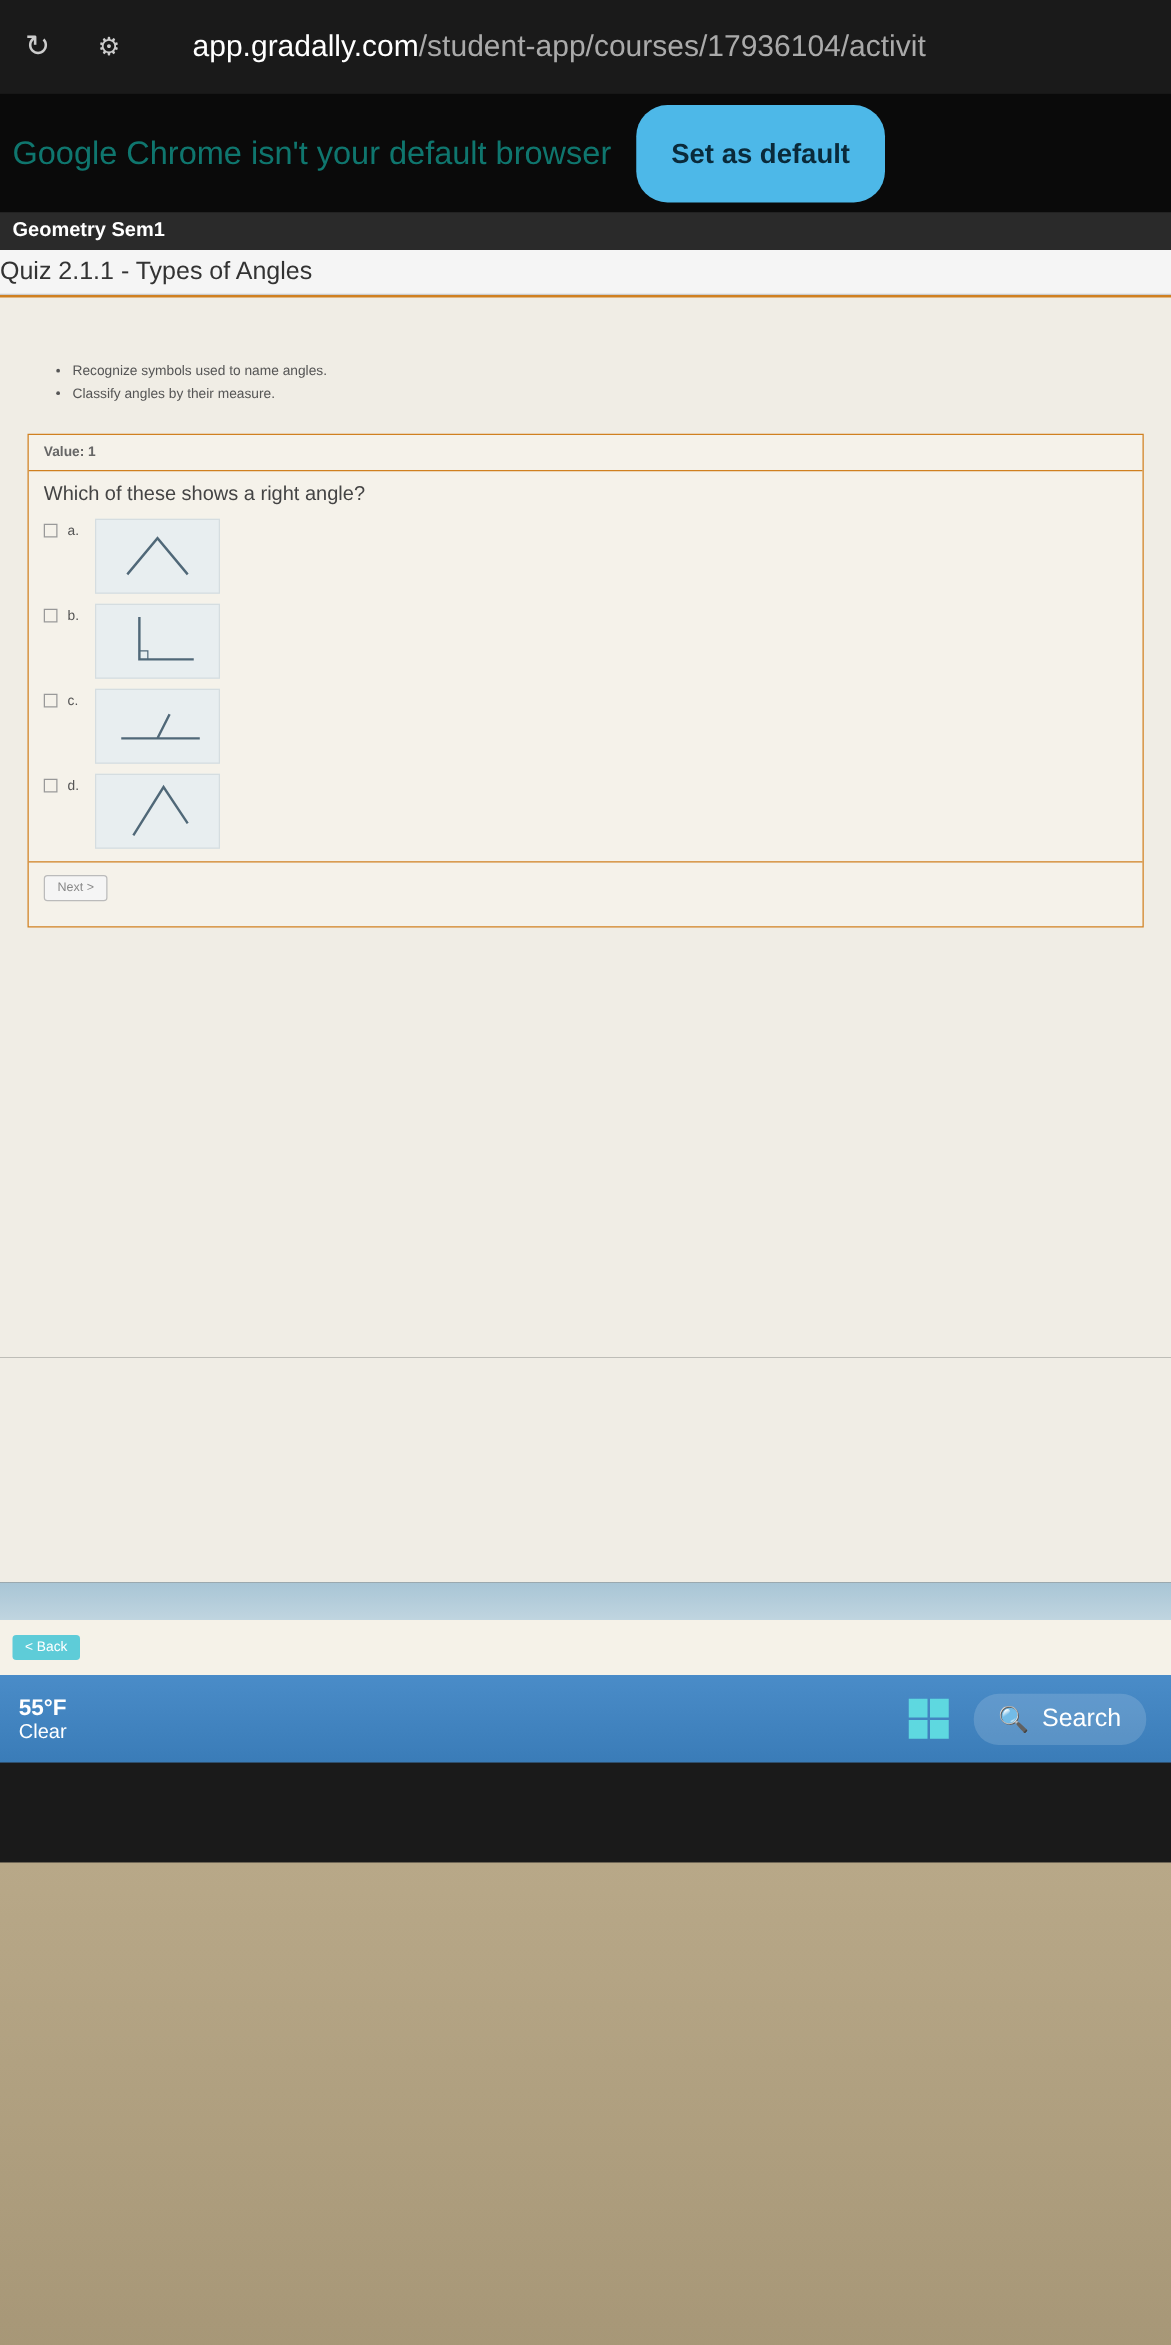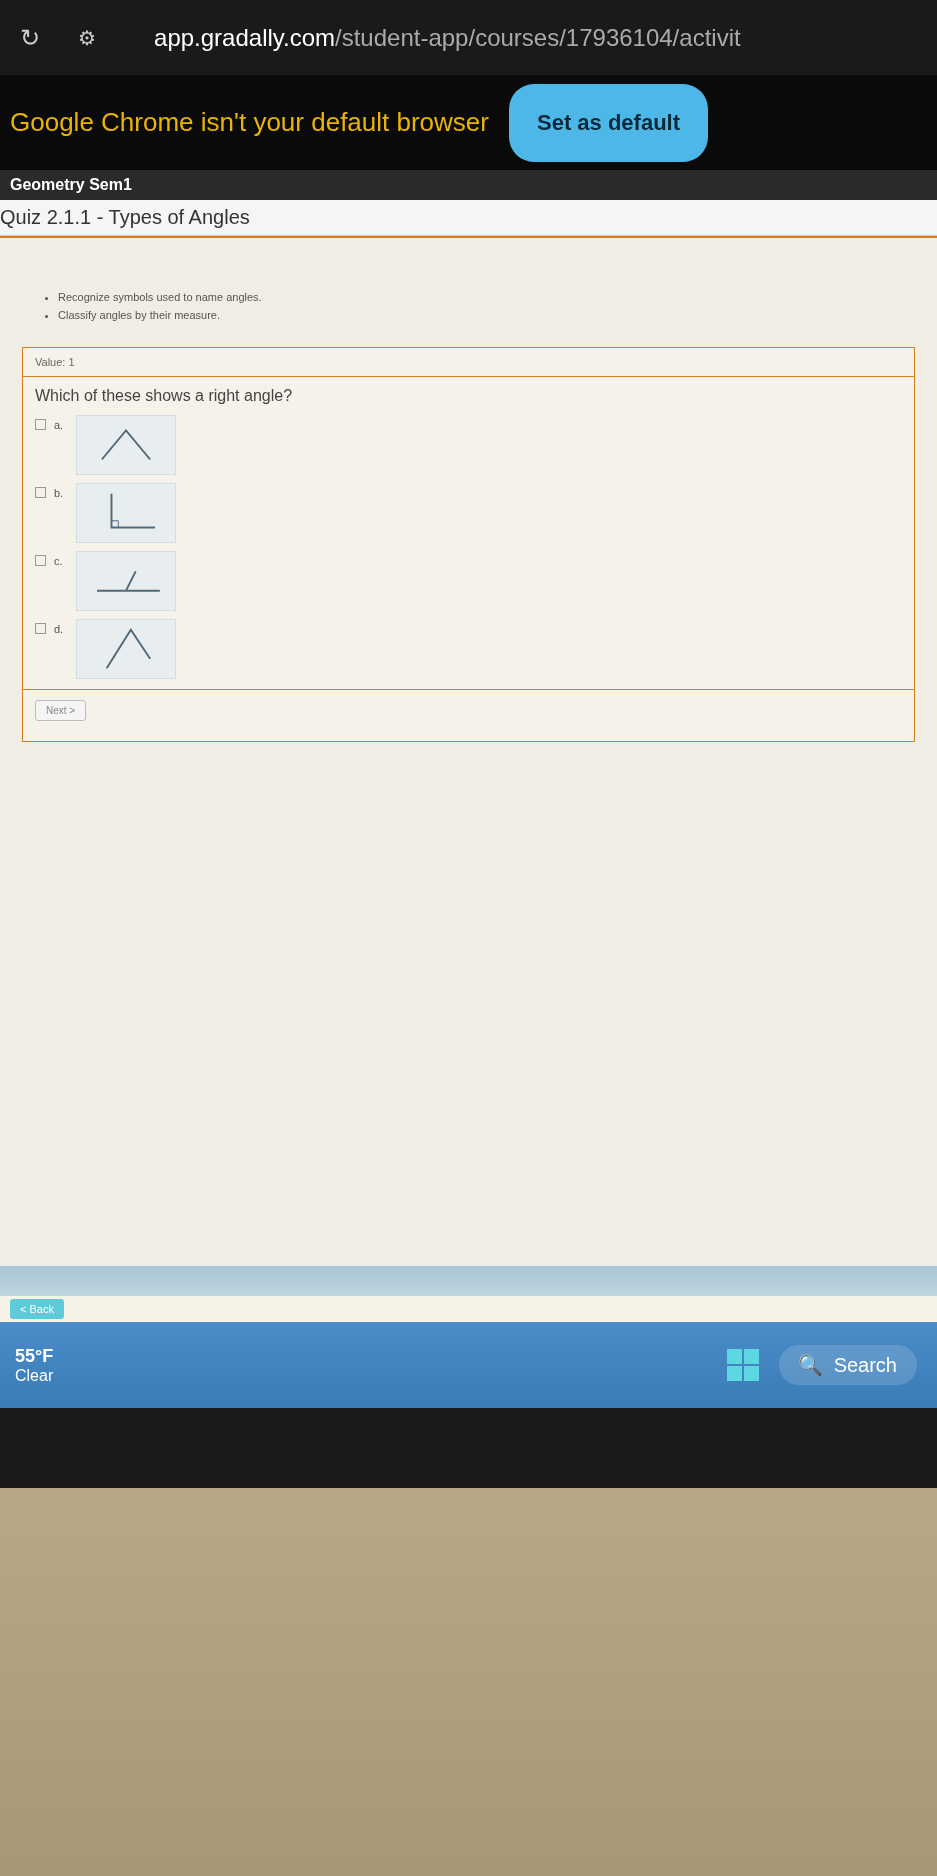--- a/index.html
+++ b/index.html
@@ -27,21 +27,21 @@
 .url-bar { color: #aaa; font-size: 24px; white-space: nowrap; overflow: hidden; margin-left: 20px; }
 .url-domain { color: #fff; }
 .default-banner {
   background: #0a0a0a;
   height: 95px;
   display: flex;
   align-items: center;
   padding: 0 10px;
   gap: 20px;
 }
-.banner-text { color: #eab308; font-size: 26px; }
+.banner-text { color: #0f766e; font-size: 26px; }
 .set-default-btn {
   background: #4db8e8;
   color: #0a2a3a;
   border: none;
   border-radius: 25px;
   padding: 26px 28px;
   font-size: 22px;
   font-weight: 700;
   cursor: pointer;
 }
@@ -75,20 +75,21 @@
 .question-box {
   border: 1px solid #d08020;
   margin: 10px 12px;
   background: #f5f2ea;
 }
 .value-header {
   border-bottom: 1px solid #d08020;
   padding: 8px 12px;
   font-size: 11px;
   color: #666;
+  font-weight: bold;
 }
 .question-content { padding: 10px 12px; }
 .question-text { font-size: 16px; color: #444; margin-bottom: 10px; }
 .options { display: flex; flex-direction: column; gap: 8px; }
 .option-row { display: flex; align-items: flex-start; gap: 8px; }
 .option-check {
   width: 11px; height: 11px;
   border: 1px solid #999;
   display: inline-block;
   margin-top: 4px;
@@ -113,37 +114,37 @@
   padding: 4px 10px;
   font-size: 10px;
   color: #888;
   border-radius: 3px;
   cursor: pointer;
 }
 .spacer { height: 180px; background: #f0ede5; }
 .blue-strip { height: 30px; background: linear-gradient(#a8c5d5, #c0d5e0); }
 .bottom-bar {
   background: #f5f2e8;
-  height: 26px;
+  height: 44px;
   display: flex;
   align-items: center;
   padding: 0 10px;
 }
 .back-btn {
   background: #5eccd8;
   color: #fff;
   border: none;
   padding: 4px 10px;
   font-size: 11px;
   border-radius: 3px;
   cursor: pointer;
 }
 .taskbar {
   background: linear-gradient(#4a8cc8, #3a7cb8);
-  height: 86px;
+  height: 70px;
   display: flex;
   align-items: center;
   padding: 0 15px;
   color: #fff;
   position: relative;
 }
 .weather { display: flex; flex-direction: column; font-size: 18px; }
 .weather-temp { font-weight: bold; }
 .weather-cond { font-size: 16px; }
 .taskbar-right {

